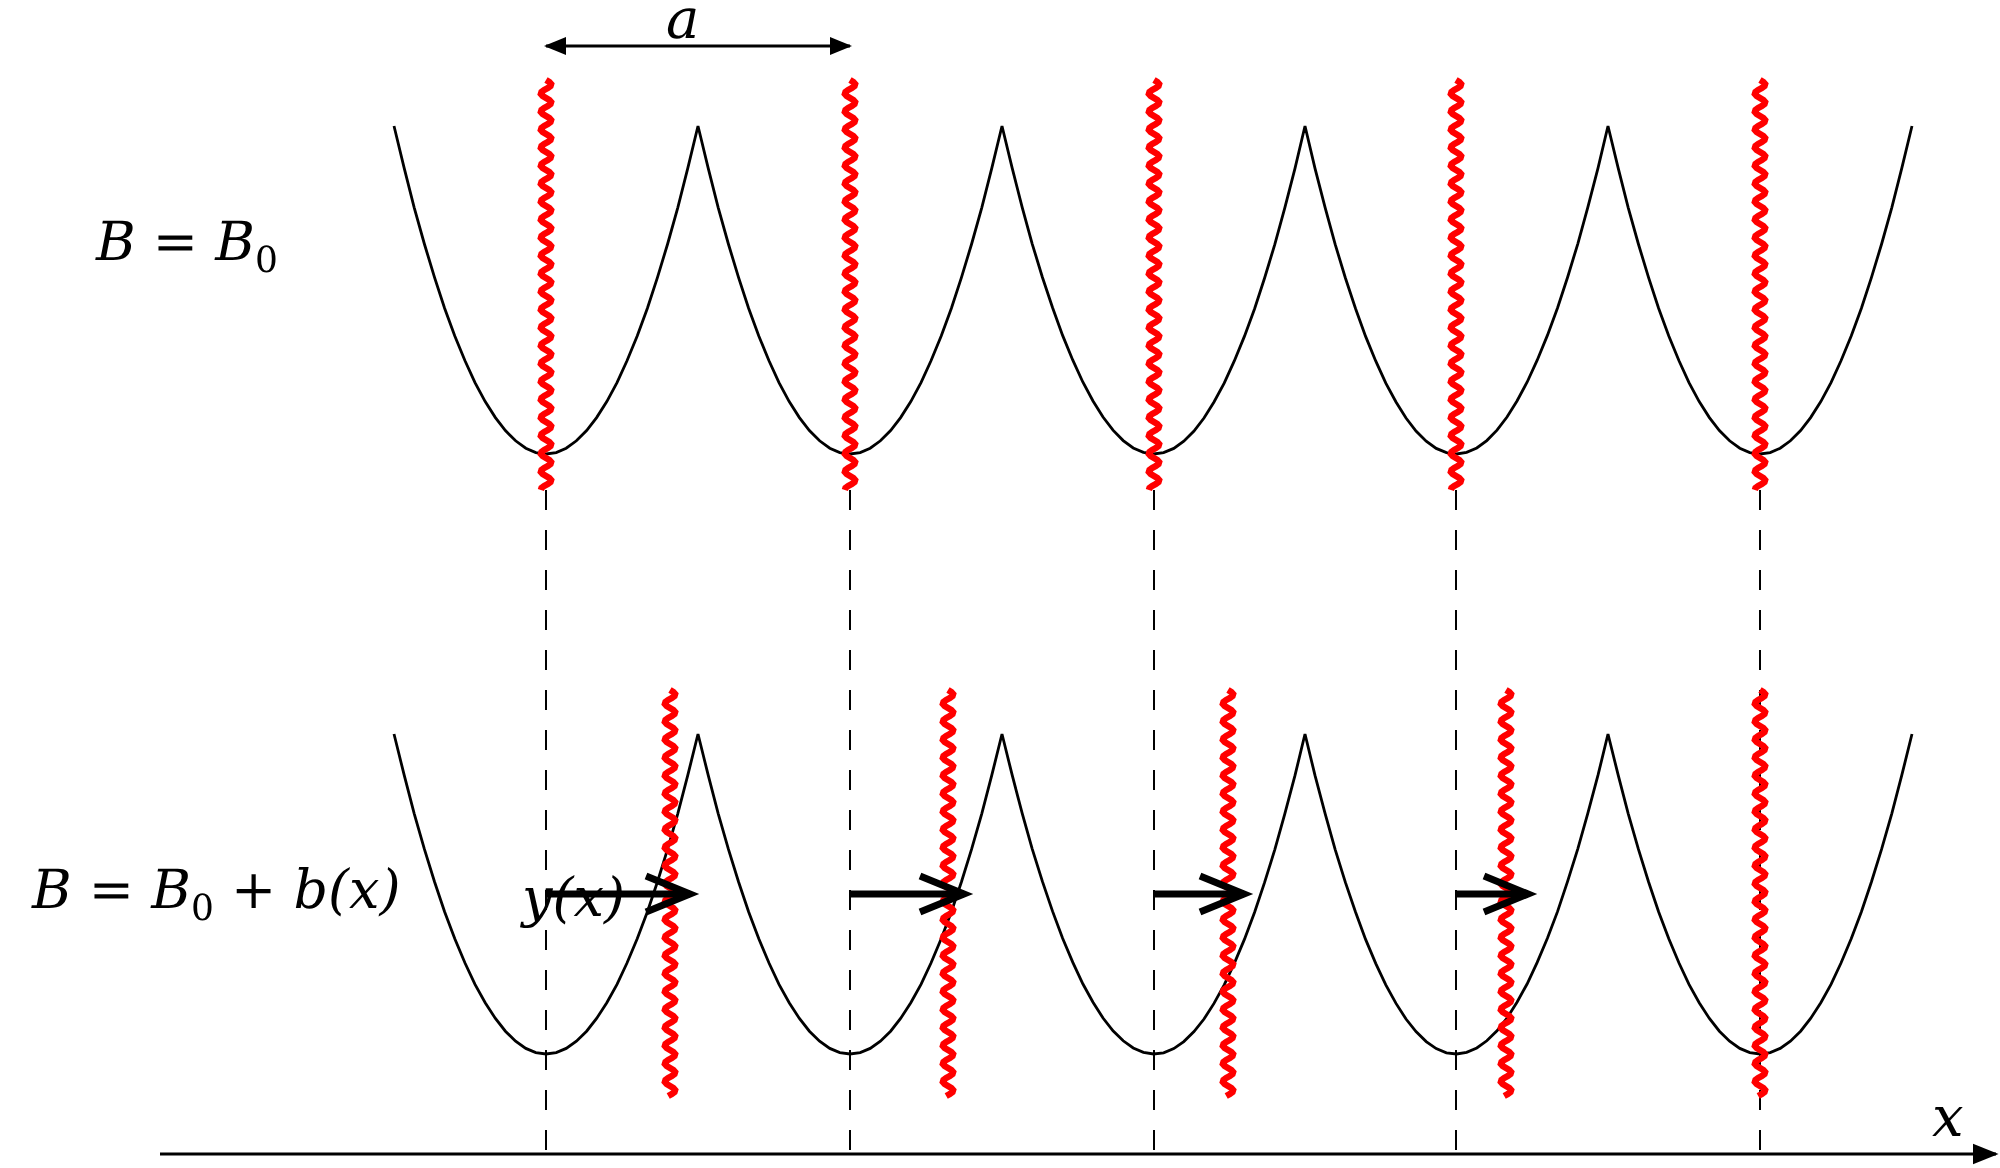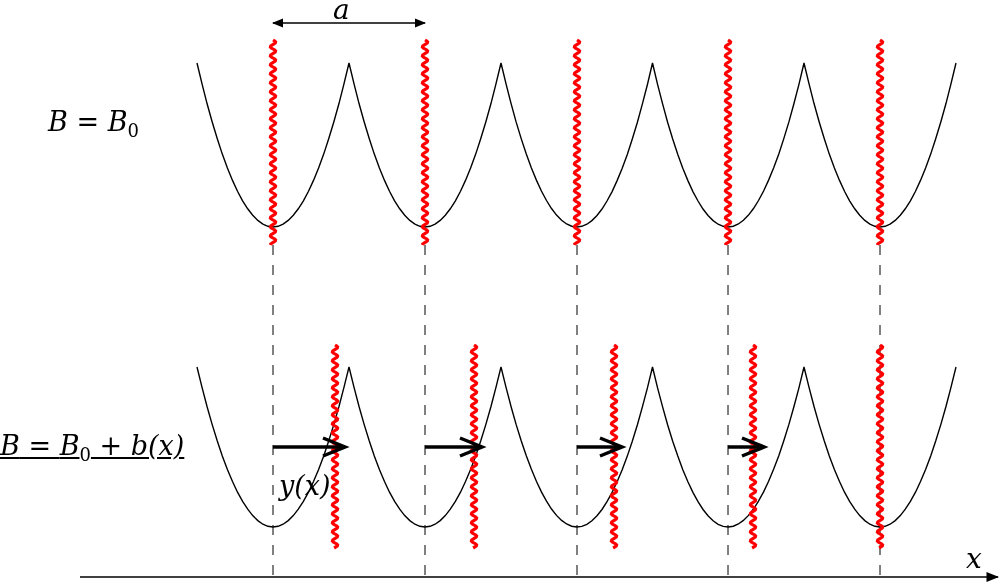--- a/index.html
+++ b/index.html
@@ -10,22 +10,22 @@
     font-family: "DejaVu Serif", "Liberation Serif", serif;
     font-size: 27px;
     color: #000;
     white-space: nowrap;
     line-height: 1;
   }
   .label i { font-style: italic; }
   .label sub { font-size: 18px; font-style: normal; vertical-align: -6px; }
   #lbl-a { left: 333px; top: -4px; font-style: italic; font-size: 28px; }
   #lbl-top { left: 48px; top: 108px; }
-  #lbl-bottom { left: 0; top: 432px; text-decoration: underline; }
-  #lbl-y { left: 261px; top: 472px; margin-left: 18px; }
+  #lbl-bottom { left: 16px; top: 432px; }
+  #lbl-y { left: 261px; top: 436px; }
   #lbl-x { left: 966px; top: 545px; font-style: italic; font-size: 28px; }
 </style>
 </head>
 <body>
 
 <svg id="diagram" width="1000" height="584" viewBox="0 0 1000 584" xmlns="http://www.w3.org/2000/svg">
   <defs>
     <marker id="tri" viewBox="0 0 10 10" refX="9" refY="5" markerWidth="8" markerHeight="8" orient="auto-start-reverse">
       <path d="M0,1 L10,5 L0,9 z" fill="#000"></path>
     </marker>

